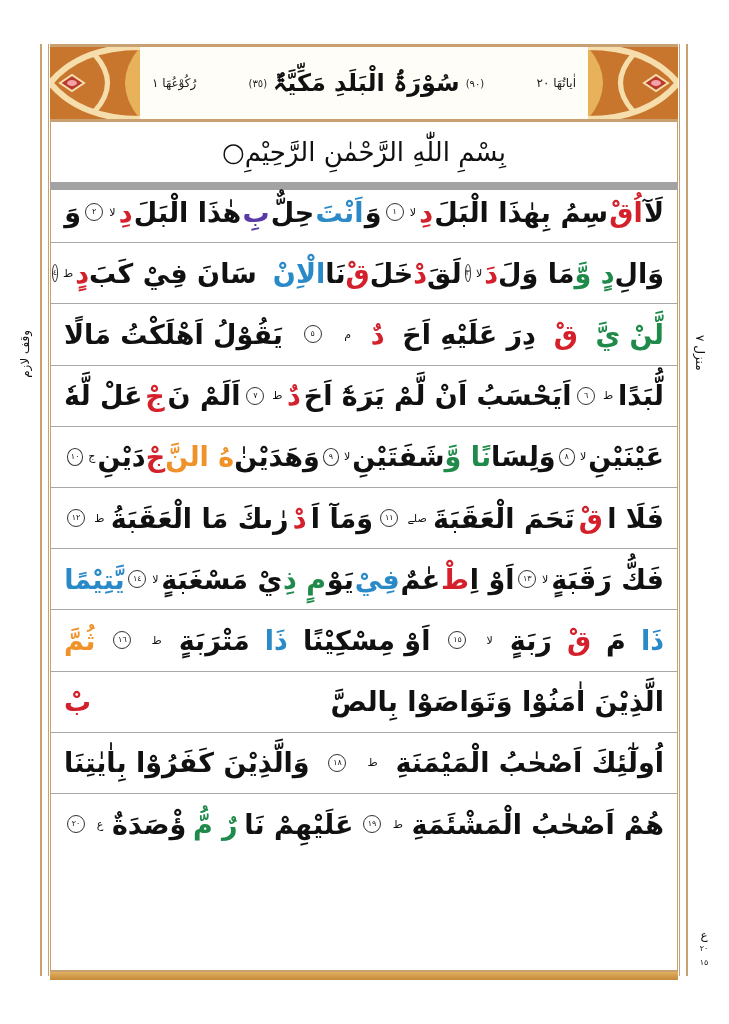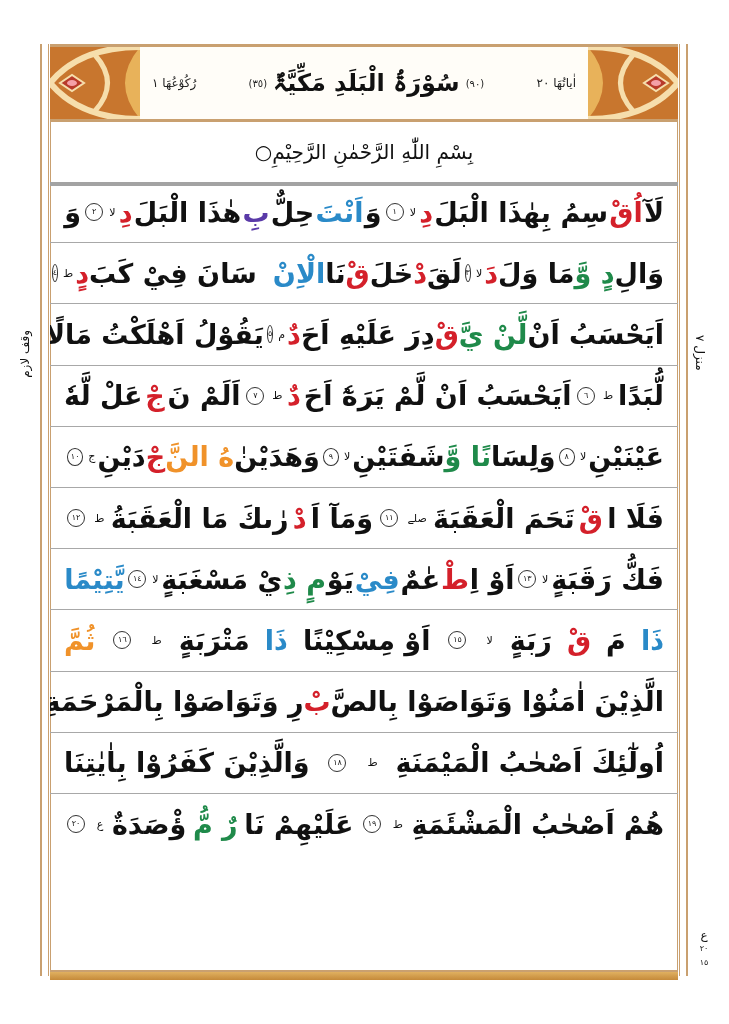--- a/index.html
+++ b/index.html
@@ -17,22 +17,22 @@
     .ornament.left { left: 0; }
     .ornament.right { right: 0; }
     .header-center { position: absolute; left: 90px; right: 90px; top: 0; bottom: 0;
                      display: flex; align-items: center; justify-content: space-between; padding: 0 12px; direction: rtl; }
     .hdr-small { font-family: "DejaVu Sans", sans-serif; font-size: 12px; color: #222; }
     .hdr-title { font-family: "DejaVu Sans", sans-serif; font-size: 24px; font-weight: bold; color: #111; }
     .hdr-num { font-size: 10px; color: #222; margin: 0 6px; }
     .title-group { display: flex; align-items: center; direction: rtl; }
 
     .bismillah { position: absolute; left: 50px; top: 122px; width: 628px; height: 60px;
-                 border-bottom: 4px solid #a3a3a3; display: flex; align-items: center; justify-content: center;
-                 font-size: 20px; direction: rtl; color: #111; }
+                 border-bottom: 8px solid #a3a3a3; display: flex; align-items: center; justify-content: center;
+                 font-size: 26px; direction: rtl; color: #111; }
 
     .lines { position: absolute; left: 50px; top: 182px; width: 628px; }
     .line { height: 61.2px; border-bottom: 1.5px solid #a8a8a8; box-sizing: border-box;
             display: flex; align-items: center; justify-content: space-between;
             direction: rtl; padding: 0 14px; font-size: 27px; font-weight: bold; color: #111;
             white-space: nowrap; overflow: hidden; }
     .line:last-child { border-bottom: none; }
     .seg { }
     .ayah-end { display: inline-block; width: 16px; height: 16px; border: 1.3px solid #333; border-radius: 50%;
                 font-size: 8px; line-height: 16px; text-align: center; font-weight: normal; margin: 0 3px; vertical-align: middle; }
@@ -118,21 +118,20 @@
       <span class="seg" style="color: rgb(17, 17, 17);"> خَلَ</span>
       <span class="seg" style="color: rgb(212, 32, 42);">قْ</span>
       <span class="seg" style="color: rgb(17, 17, 17);">نَا </span>
       <span class="seg" style="color: rgb(42, 138, 200); margin-left: 16px;">الْاِنْ</span>
       <span class="seg" style="color: rgb(17, 17, 17);">سَانَ فِيْ كَبَ</span>
       <span class="seg" style="color: rgb(212, 32, 42);">دٍ</span>
       <span class="pause">ط</span>
       <span class="ayah-end">٤</span>
     </div>
     <div class="line">
-      <span class="seg" style="color: rgb(17, 17, 17);">اَيَحْسَبُ اَنْ </span>
       <span class="seg" style="color: rgb(31, 138, 74);">لَّنْ يَّ</span>
       <span class="seg" style="color: rgb(212, 32, 42);">قْ</span>
       <span class="seg" style="color: rgb(17, 17, 17);">دِرَ عَلَيْهِ اَحَ</span>
       <span class="seg" style="color: rgb(212, 32, 42);">دٌ</span>
       <span class="pause">م</span>
       <span class="ayah-end">٥</span>
       <span class="seg" style="color: rgb(17, 17, 17);"> يَقُوْلُ اَهْلَكْتُ مَالًا</span>
     </div>
     <div class="line">
       <span class="seg" style="color: rgb(17, 17, 17);">لُّبَدًا</span>
@@ -199,21 +198,20 @@
       <span class="seg" style="color: rgb(17, 17, 17); text-align: right;"> اَوْ مِسْكِيْنًا </span>
       <span class="seg" style="color: rgb(42, 138, 200);">ذَا</span>
       <span class="seg" style="color: rgb(17, 17, 17);"> مَتْرَبَةٍ</span>
       <span class="pause">ط</span>
       <span class="ayah-end">١٦</span>
       <span class="seg" style="color: rgb(240, 146, 42);"> ثُمَّ</span>
     </div>
     <div class="line">
       <span class="seg" style="color: rgb(17, 17, 17);">الَّذِيْنَ اٰمَنُوْا وَتَوَاصَوْا بِالصَّ</span>
       <span class="seg" style="color: rgb(212, 32, 42);">بْ</span>
-      <span class="seg" style="color: rgb(17, 17, 17);">رِ وَتَوَاصَوْا بِالْمَرْحَمَةِ</span>
     </div>
     <div class="line">
       <span class="seg" style="color: rgb(17, 17, 17);">اُولٰٓئِكَ اَصْحٰبُ الْمَيْمَنَةِ</span>
       <span class="pause">ط</span>
       <span class="ayah-end">١٨</span>
       <span class="seg" style="color: rgb(17, 17, 17);"> وَالَّذِيْنَ كَفَرُوْا بِاٰيٰتِنَا</span>
     </div>
     <div class="line">
       <span class="seg" style="color: rgb(17, 17, 17);">هُمْ اَصْحٰبُ الْمَشْئَمَةِ</span>
       <span class="pause">ط</span>

